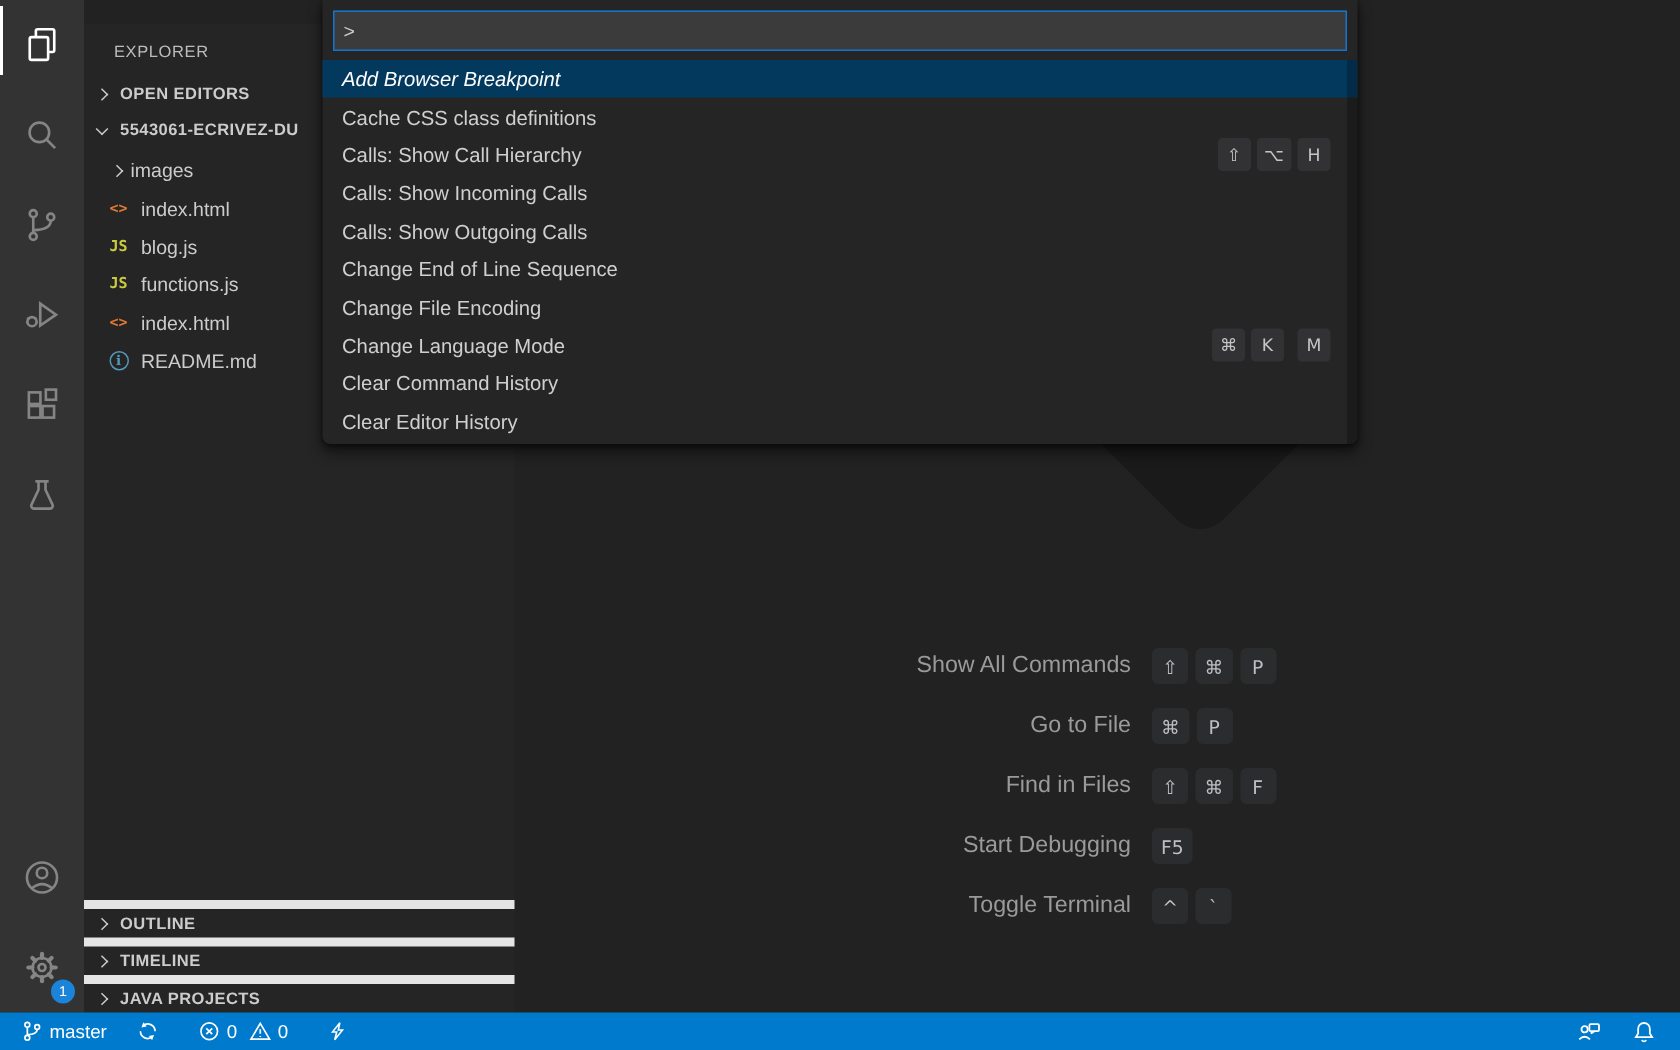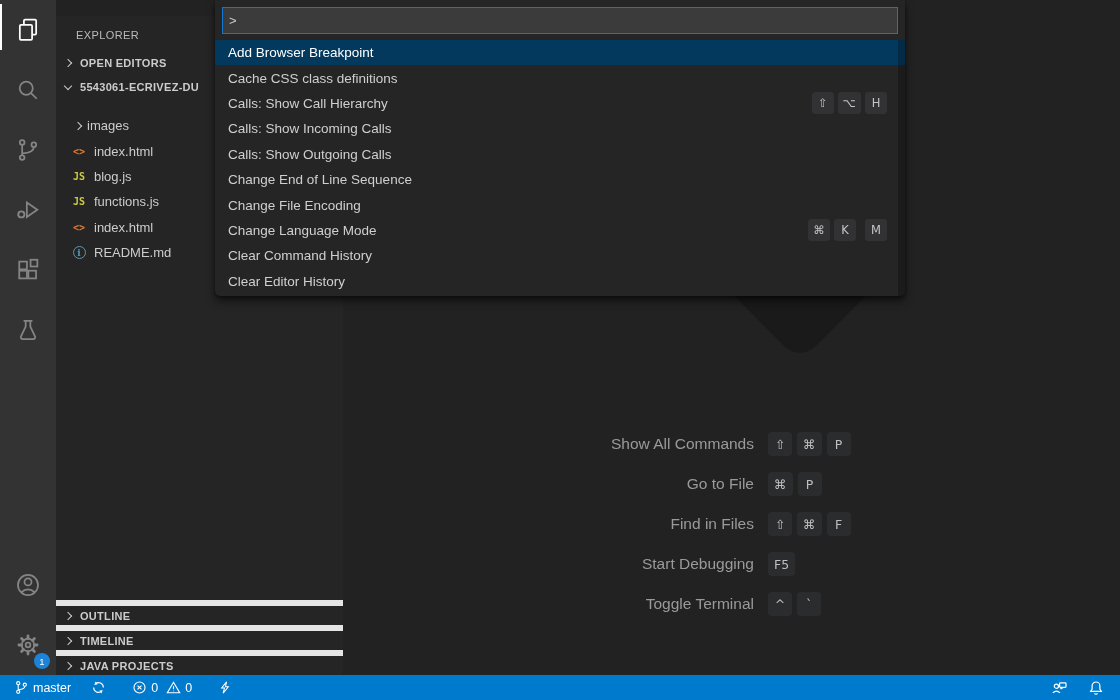--- a/index.html
+++ b/index.html
@@ -24,21 +24,21 @@
   
   .sidebar { position:absolute; left:56px; top:16px; bottom:25px; width:287px;
              background:#252526; color:#cccccc; z-index:10; }
   .sb-title { padding:13px 0 10px 20px; font-size:11px; color:#bbbbbb; letter-spacing:0.4px; }
   .sb-row { display:flex; align-items:center; height:24px; cursor:pointer;text-align:center; }
   .sb-row.header { font-weight:bold; font-size:11px; letter-spacing:0.3px; }
   .chev { width:6px; height:6px; border-right:1.4px solid #cccccc; border-bottom:1.4px solid #cccccc;
           display:inline-block; flex:none; }
   .chev.right { transform:rotate(-45deg); margin:0 9px 0 9px; }
   .chev.down  { transform:rotate(45deg);  margin:-3px 9px 0 9px; }
-  .tree { margin-top:14px; }
+  .tree { margin-top:2px; }
   .tree-row { display:flex; align-items:center; height:25.4px; padding-left:14px;
               font-size:13px; cursor:pointer; }
   .tree-row .chev.right { margin:0 6px 0 5px; }
   .ic { width:18px; flex:none; display:flex; align-items:center; justify-content:center;
         margin-right:6px; }
   .ic-diamond { width:8px; height:8px; border:1.5px solid #6d8086; border-radius:1px;
                 transform:rotate(45deg); }
   .ic-text { font-family:"DejaVu Sans Mono", monospace; font-weight:bold; font-size:10px; }
   .ic-text.orange { color:#e37933; }
   .ic-text.yellow { color:#cbcb41; }
@@ -65,21 +65,21 @@
   .palette { position:absolute; left:215px; top:0; width:690px; background:#252526;
              z-index:50; border-radius:0 0 5px 5px;
              box-shadow:0 5px 9px rgba(0,0,0,0.55), 0 1px 3px rgba(0,0,0,0.4); }
   .palette-inputwrap { padding:7px 7px 6px 7px; }
   .palette-input { width:100%; height:27px; background:#3b3b3c; border:1.2px solid #1276d1;
                    color:#cccccc; font-size:13px; padding:0 6px; outline:none;
                    font-family:"Liberation Sans", sans-serif; }
   .palette-list { position:relative; padding-bottom:2px; }
   .p-item { display:flex; align-items:center; height:25.4px; padding:0 18px 0 13px;
             font-size:13.5px; color:#cfcfcf; cursor:pointer; }
-  .p-item.selected { background:#04395e; color:#ffffff; }
+  .p-item.selected { background:#04395e; color:#ffffff;font-style:italic; }
   .p-item .label { flex:1; }
   .p-keys { display:flex; align-items:center; }
   .p-group { display:flex; gap:4px; }
   .p-group + .p-group { margin-left:9px; }
   .pkbd { min-width:22px; height:22px; padding:0 5px; background:#323234; border-radius:3px;
           color:#c5c5c5; font-size:11.5px; display:flex; align-items:center;
           justify-content:center; font-family:"DejaVu Sans", sans-serif; }
   .p-scroll { position:absolute; top:0; right:0; width:7px; bottom:0;
               background:rgba(0,0,0,0.25); border-radius:0 0 5px 0; }
 

